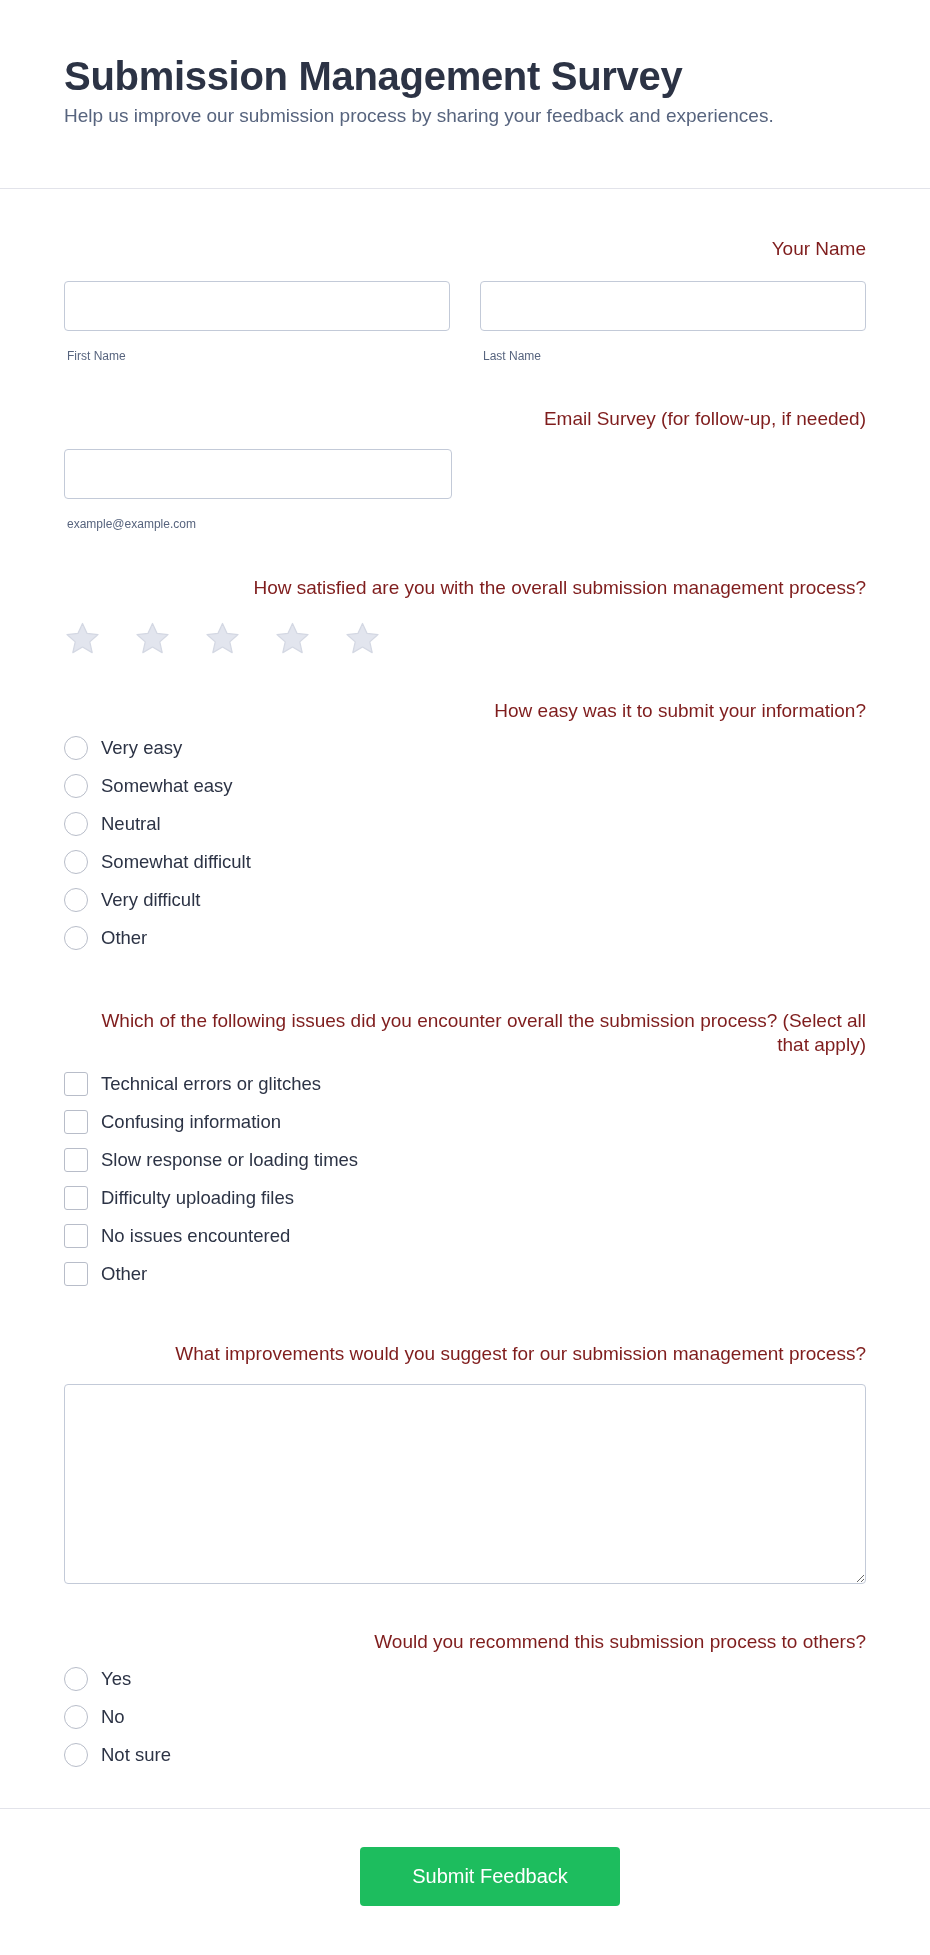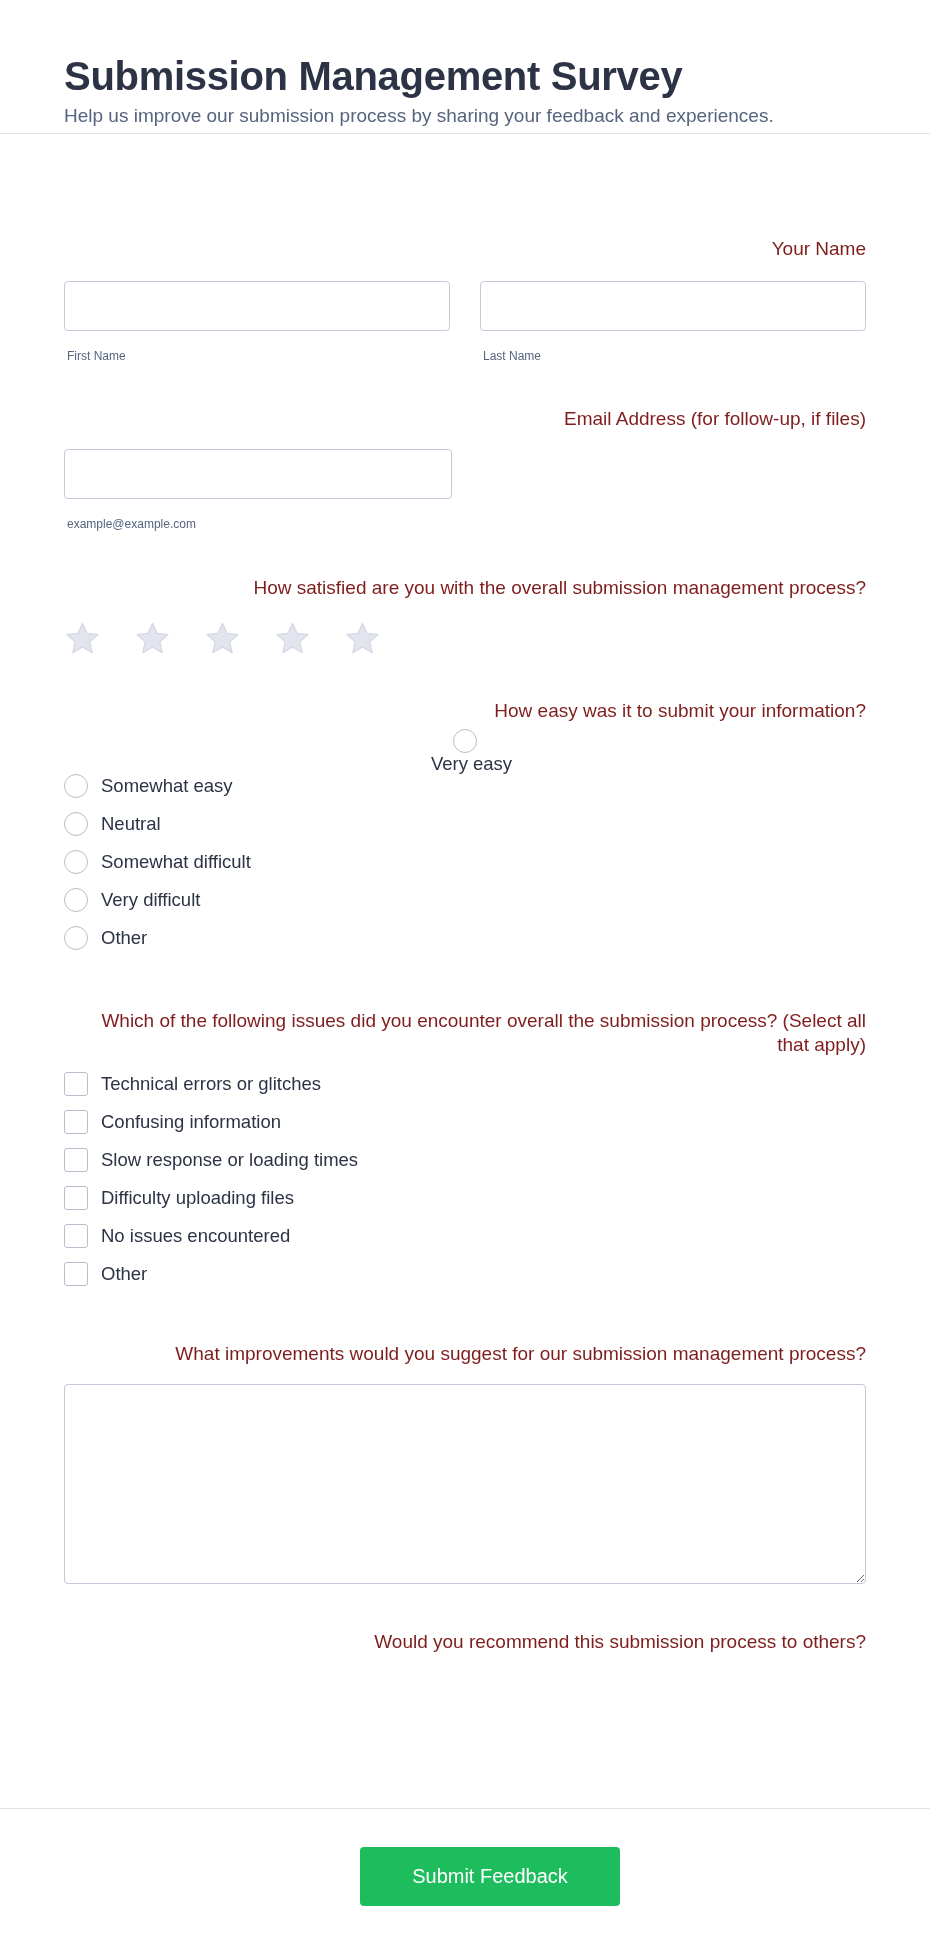--- a/index.html
+++ b/index.html
@@ -1,18 +1,18 @@
 <!DOCTYPE html>
 <html><head>
 <meta charset="utf-8">
 <style>
   * { box-sizing: border-box; margin: 0; padding: 0; }
   html, body { width: 930px; background: #ffffff; }
   body { font-family: "Liberation Sans", "DejaVu Sans", sans-serif; color: #2d3142; }
-  .header { padding: 52px 92px 0 64px; height: 134px; border-bottom: 1px solid #e2e3ea; }
+  .header { padding: 52px 92px 0 64px; height: 189px; border-bottom: 1px solid #e2e3ea; }
   .title { font-size: 40px; font-weight: bold; color: #2c3345; letter-spacing: -0.3px; line-height: 48px; }
   .subtitle { font-size: 19px; color: #57647e; margin-top: 4px; line-height: 24px; }
   .q-label { font-size: 19px; color: #7f1d1d; line-height: 24px; margin-left: 13px; text-align: right; }
   .text-input { display: block; height: 50px; border: 1px solid #c3cad8; border-radius: 4px; background: #fff; width: 100%; font-size: 16px; padding: 0 10px; }
   .sublabel { font-size: 12px; color: #57647e; margin-left: 3px; margin-top: 16px; line-height: 18px; }
   .name-row { display: flex; gap: 30px; margin-top: 20px; }
   .name-col { flex: 1; }
   .section { position: absolute; left: 64px; right: 64px; }
   .stars { display: flex; gap: 31px; margin-top: 20px; }
   .star { width: 39px; height: 38px; }
@@ -43,21 +43,21 @@
         <div class="sublabel">First Name</div>
       </div>
       <div class="name-col">
         <input class="text-input" type="text" value="" style="">
         <div class="sublabel">Last Name</div>
       </div>
     </div>
   </div>
 
   <div class="section" style="top:407px;">
-    <div class="q-label">Email Address (for follow-up, if files)</div>
+    <div class="q-label">Email Survey (for follow-up, if needed)</div>
     <input class="text-input" type="email" style="width: 388px; margin-top: 18px;" value="">
     <div class="sublabel">example@example.com</div>
   </div>
 
   <div class="section" style="top:576px;">
     <div class="q-label">How satisfied are you with the overall submission management process?</div>
     <div class="stars" id="stars" style="margin-left:-1px;">
         <span class="star"><svg width="39" height="38" viewBox="0 0 24 24">
             <path d="M12 2.2l2.9 6.3 6.9.7-5.2 4.6 1.5 6.8L12 17.1l-6.1 3.5 1.5-6.8L2.2 9.2l6.9-.7z" fill="#e2e5ee" stroke="#d4d8e3" stroke-width="0.8" stroke-linejoin="round"></path>
           </svg></span>
@@ -72,21 +72,21 @@
           </svg></span>
         <span class="star"><svg width="39" height="38" viewBox="0 0 24 24">
             <path d="M12 2.2l2.9 6.3 6.9.7-5.2 4.6 1.5 6.8L12 17.1l-6.1 3.5 1.5-6.8L2.2 9.2l6.9-.7z" fill="#e2e5ee" stroke="#d4d8e3" stroke-width="0.8" stroke-linejoin="round"></path>
           </svg></span>
       </div>
   </div>
 
   <div class="section" style="top:699px;">
     <div class="q-label">How easy was it to submit your information?</div>
     <div id="ease-options" style="margin-top:6px;">
-        <div class="opt" style="height: 38px; flex-direction: column;">
+        <div class="opt" style="height: 38px;">
           <span class="radio"></span>
           <span class="opt-label">Very easy</span>
         </div>
         <div class="opt" style="height: 38px;">
           <span class="radio"></span>
           <span class="opt-label">Somewhat easy</span>
         </div>
         <div class="opt" style="height: 38px;">
           <span class="radio"></span>
           <span class="opt-label">Neutral</span>
@@ -136,17 +136,31 @@
       </div>
   </div>
 
   <div class="section" style="top:1342px;">
     <div class="q-label">What improvements would you suggest for our submission management process?</div>
     <textarea style=""></textarea>
   </div>
 
   <div class="section" style="top:1630px;">
     <div class="q-label">Would you recommend this submission process to others?</div>
+    <div id="recommend-options" style="margin-top:6px;">
+        <div class="opt" style="height: 38px;">
+          <span class="radio"></span>
+          <span class="opt-label">Yes</span>
+        </div>
+        <div class="opt" style="height: 38px;">
+          <span class="radio"></span>
+          <span class="opt-label">No</span>
+        </div>
+        <div class="opt" style="height: 38px;">
+          <span class="radio"></span>
+          <span class="opt-label">Not sure</span>
+        </div>
+      </div>
   </div>
 
   <div class="footer-line"></div>
   <button class="submit-btn">Submit Feedback</button>
 </div>
 
 </body></html>

